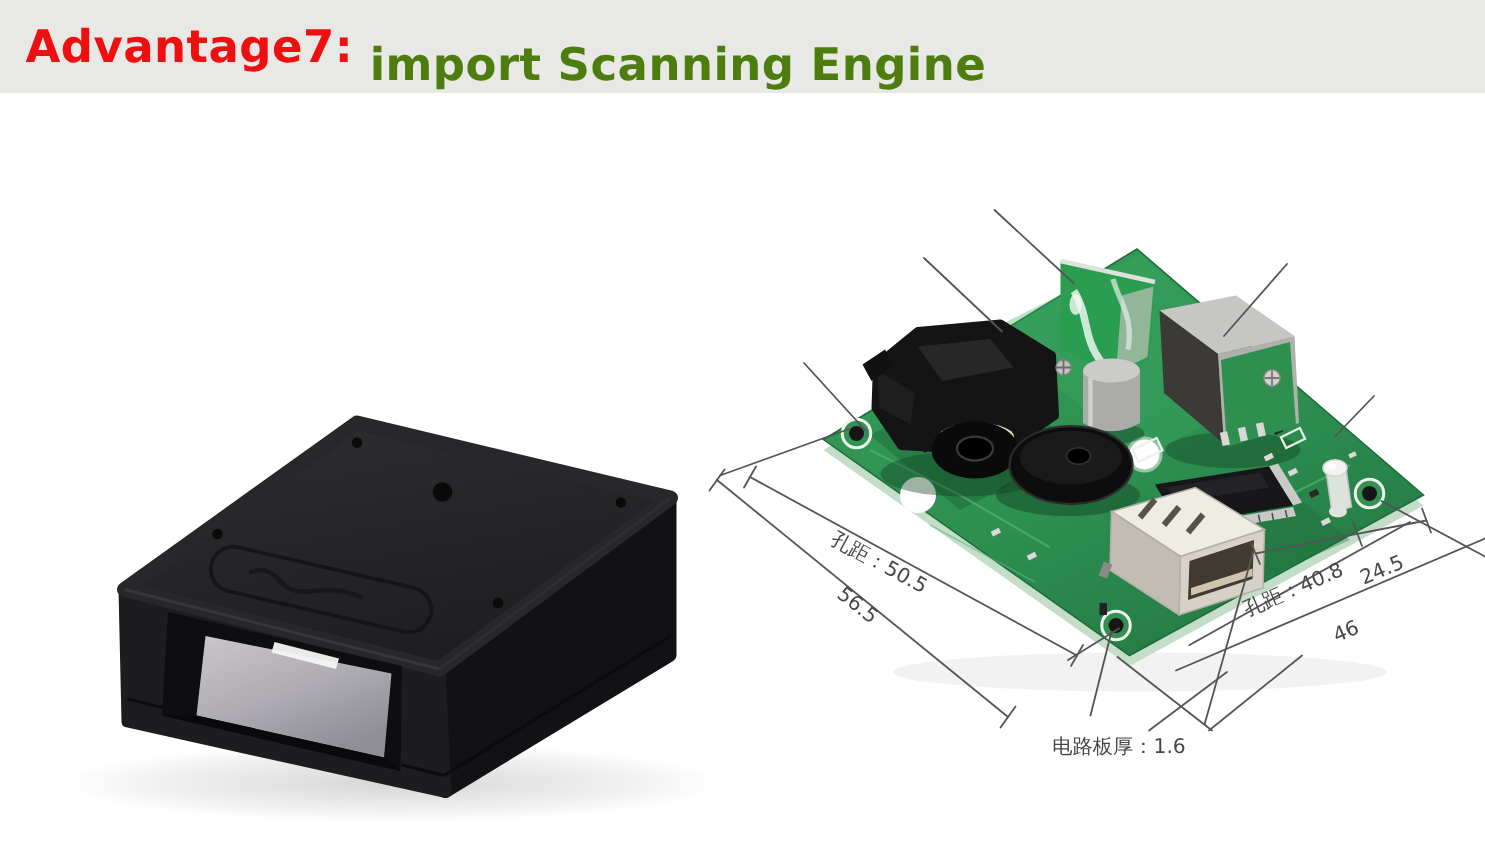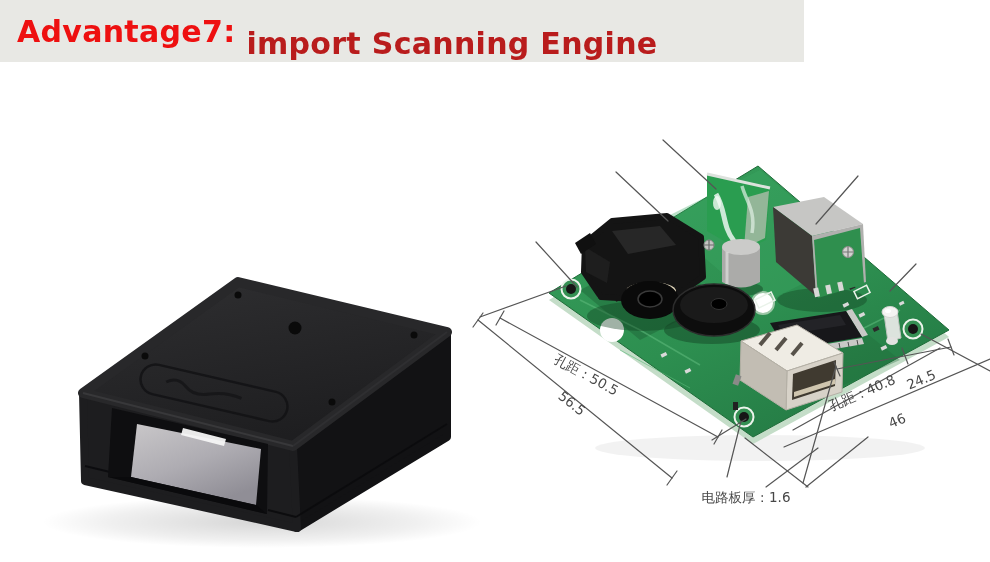--- a/index.html
+++ b/index.html
@@ -2,30 +2,30 @@
 <html><head>
 <meta charset="utf-8">
 <style>
   html,body{margin:0;padding:0;}
   body{
     width:990px;height:562px;position:relative;overflow:hidden;
     background:#ffffff;
     font-family:"Liberation Sans","DejaVu Sans",sans-serif;
   }
   .header{
-    position:absolute;left:0;top:0;width:804px;height:62px;
+    position:absolute;left:0;top:0;width:990px;height:62px;
     background:#e8e8e4;
     display:flex;align-items:center;
     padding-left:17px;box-sizing:border-box;
     font-family:"DejaVu Sans","Liberation Sans",sans-serif;
     font-size:30px;font-weight:700;letter-spacing:.3px;
     white-space:pre;
   }
   .header .accent{color:#ee1010;margin-right:11px;}
-  .header .rest{color:#b91c1c;margin-top:24px;}
+  .header .rest{color:#4d7c0f;margin-top:24px;}
   svg.scene{position:absolute;left:0;top:0;}
   .dim-label{
     font-family:"DejaVu Sans","Liberation Sans",sans-serif;
     font-size:13.5px;fill:#474747;
   }
   .ann{stroke:#555555;stroke-width:1.2;fill:none;stroke-linecap:round;}
 </style>
 </head>
 <body>
 

